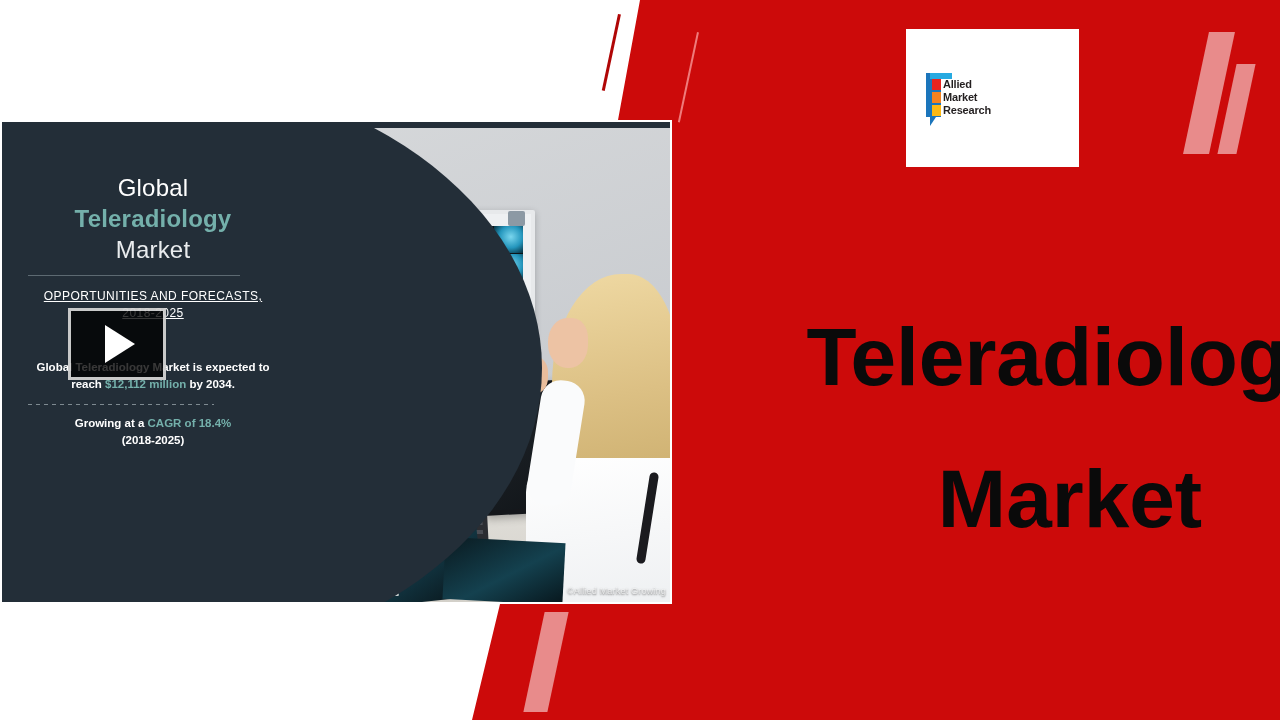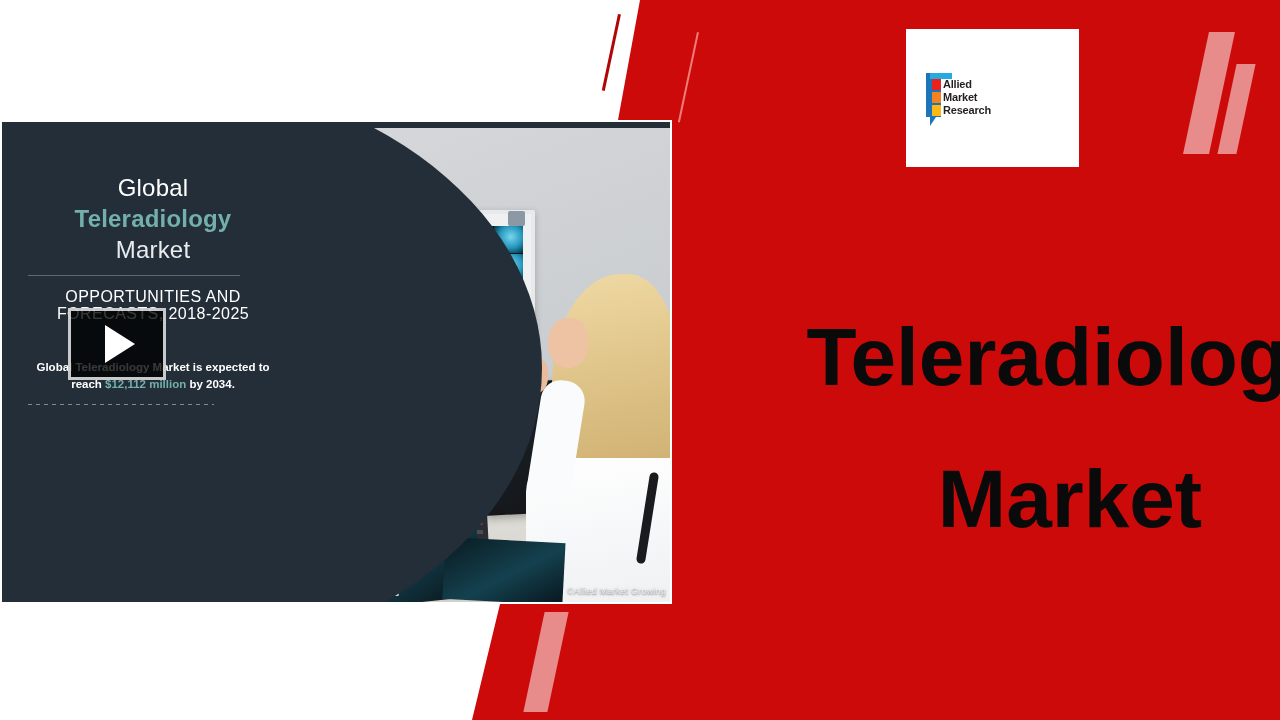--- a/index.html
+++ b/index.html
@@ -191,22 +191,23 @@
   
   .tt { position:absolute; left:26px; top:44px; width:250px; z-index:6; }
   .tt-title {
     font-size:24px; line-height:31px; color:#ffffff; font-weight:400;
     letter-spacing:.2px;
   }
   .tt-title .accent { color:#74b0ab; font-weight:700; }
   .tt-title .w3 { color:#e9ecee; }
   .tt-rule { margin:10px 0 12px 0; height:1px; background:#5d6a72; width:212px; }
   .tt-sub {
-    font-size:16px; line-height:17px; color:#ffffff; letter-spacing:.45px;
+    font-size:12px; line-height:17px; color:#ffffff; letter-spacing:.45px;
     font-weight:400;
+    text-decoration:underline;
   }
   .tt-stat {
     margin-top:37px; font-size:11.5px; line-height:17px; color:#ffffff; font-weight:700;
   }
   .tt-stat .money { color:#74b0ab; }
   .tt-dash { margin:11px 0 10px 0; width:186px; height:1px;
     background:repeating-linear-gradient(90deg,#7e8a91 0 4px,transparent 4px 8px); }
   .tt-cagr { font-size:11.5px; line-height:17px; color:#ffffff; font-weight:700; }
   .tt-cagr .accent { color:#74b0ab; }
 
@@ -372,20 +373,24 @@
         </div>
         <div class="tt-rule"></div>
         <div class="tt-sub">OPPORTUNITIES AND FORECASTS, 2018-2025</div>
 
         <div class="tt-stat">
           <span>Global Teleradiology Market is expected to reach </span><span class="money">$12,112 million</span><span> by 2034.</span>
         </div>
 
         <div class="tt-dash"></div>
 
+        <div class="tt-cagr">
+          <span>Growing at a </span><span class="accent">CAGR of 18.4%</span><br>
+          <span>(2018-2025)</span>
+        </div>
       </div>
 
       <div class="play-btn">
         <div class="play-tri"></div>
       </div>
 
       <div class="watermark">©Allied Market Growing</div>
     </div>
   </div>
 

